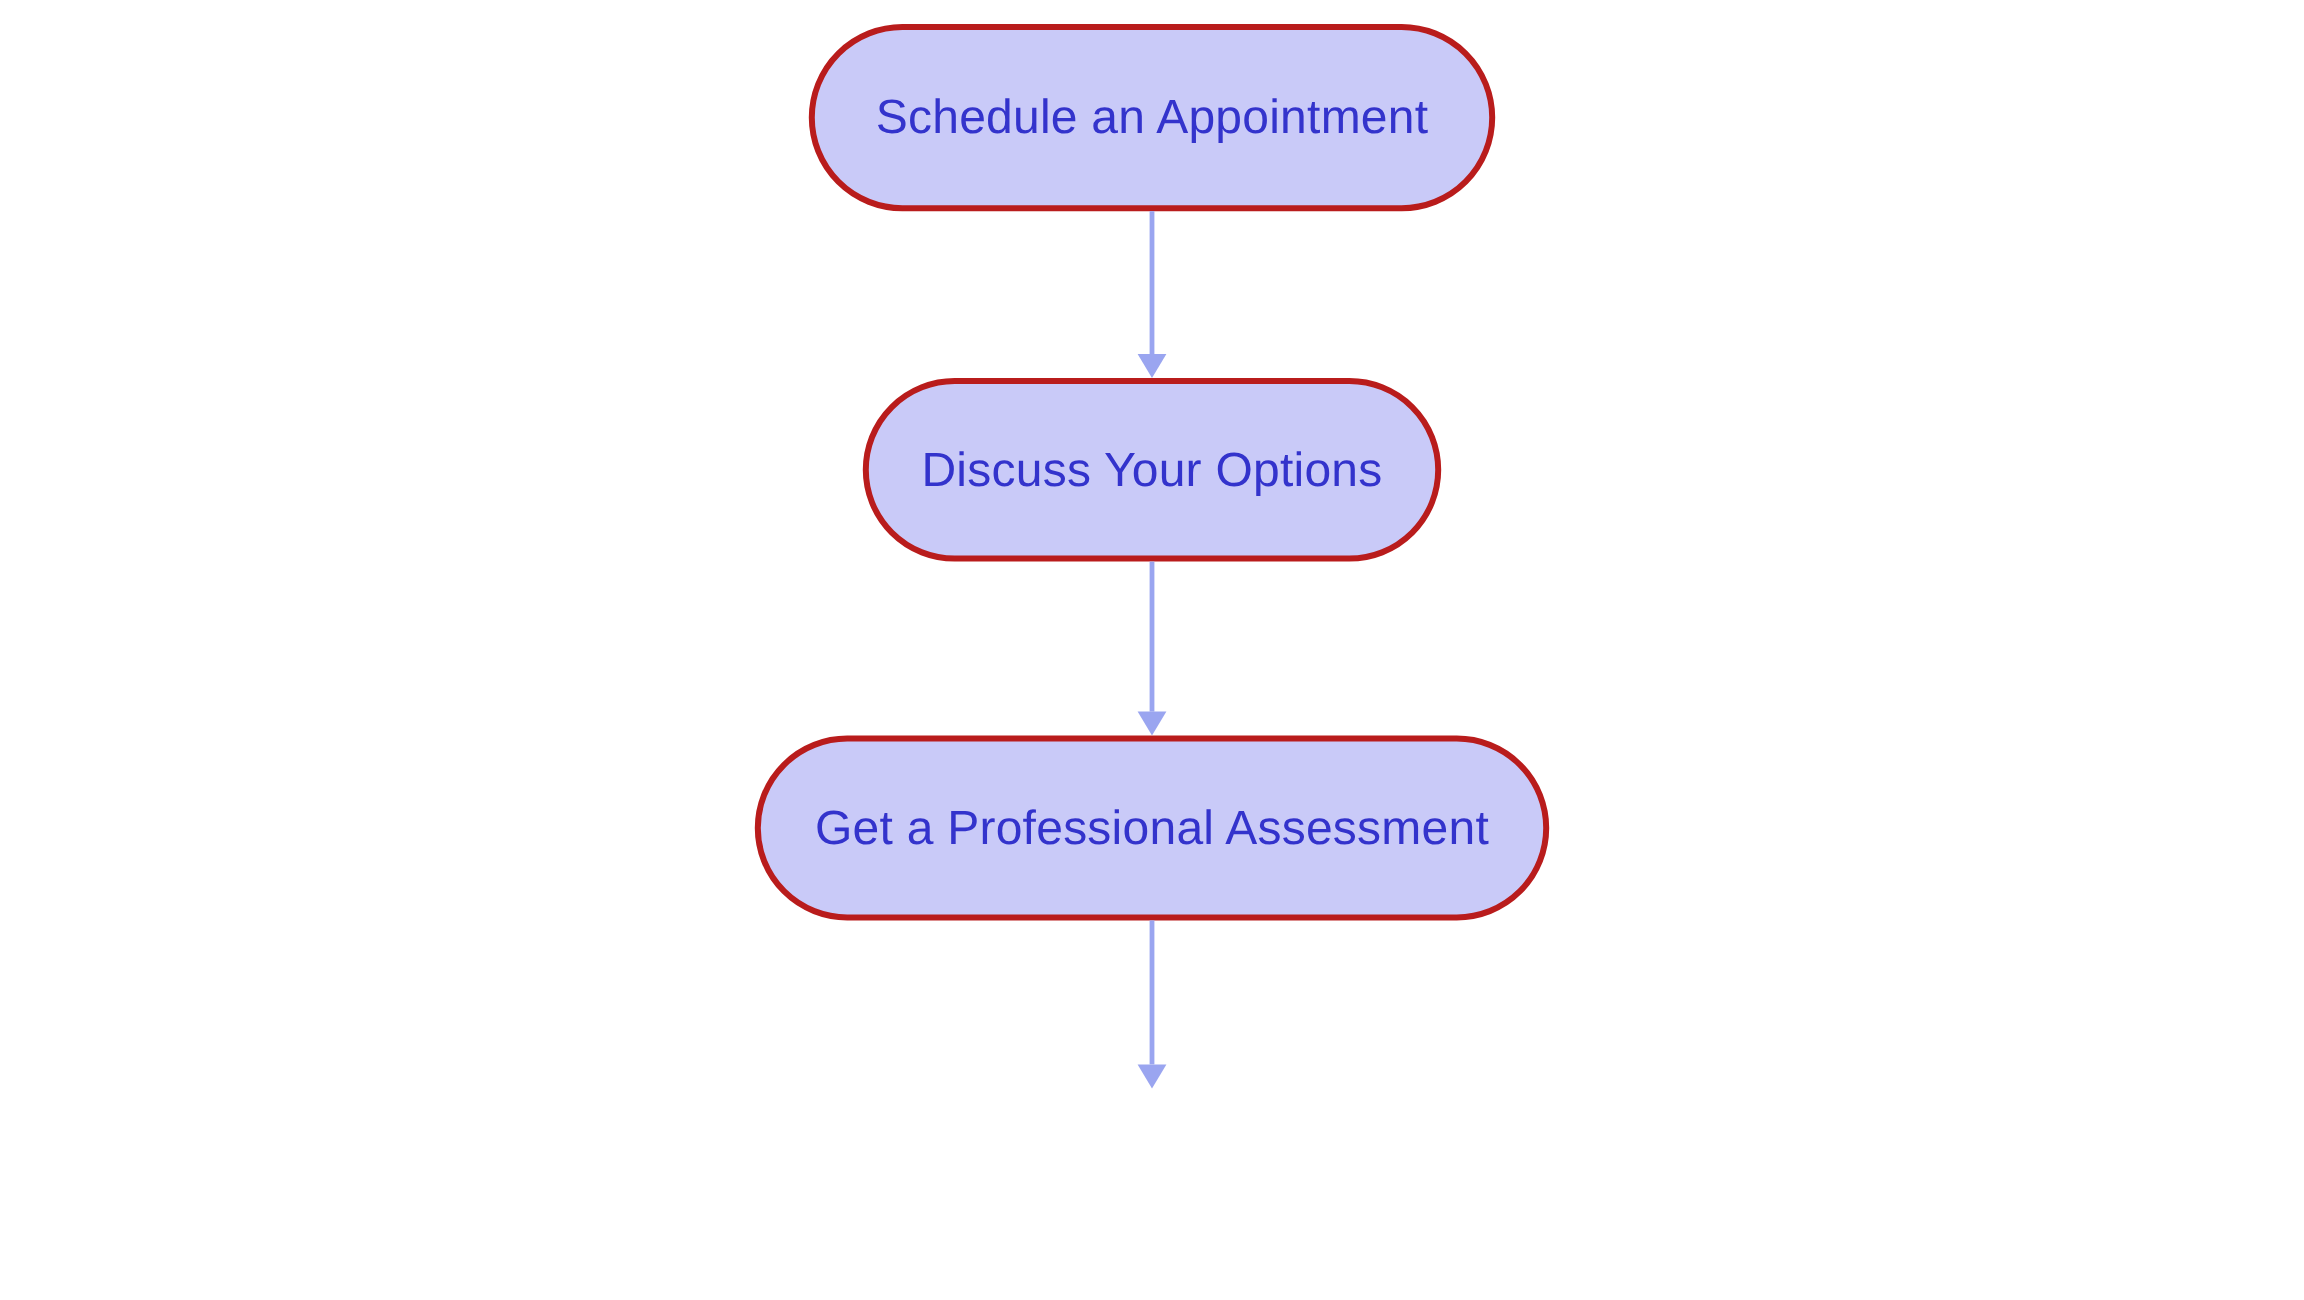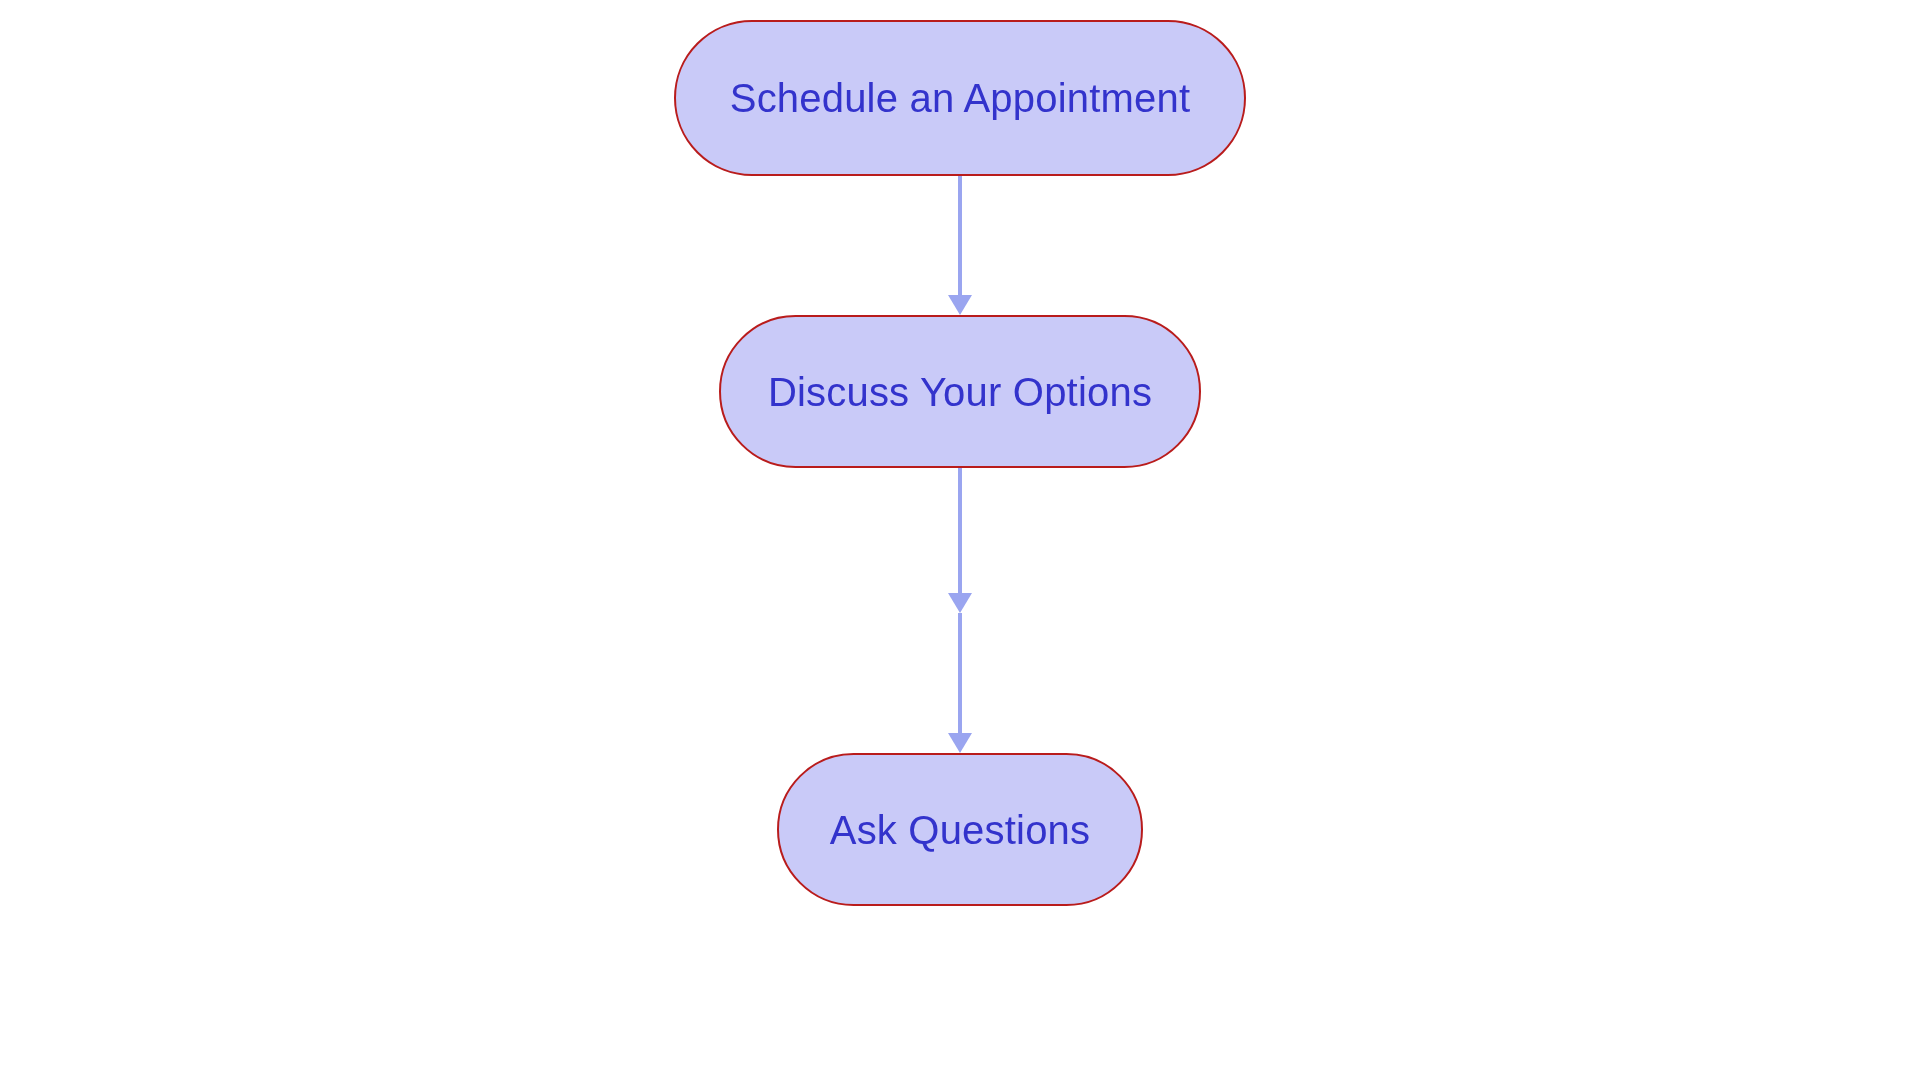--- a/index.html
+++ b/index.html
@@ -30,21 +30,21 @@
     flex-direction: column;
     align-items: center;
   }
 
   .node {
     box-sizing: border-box;
     display: flex;
     align-items: center;
     justify-content: center;
     background: #c9caf8;
-    border: 2px solid #b91c1c;
+    border: 5px solid #b91c1c;
     border-radius: 999px;
     color: #3333cc;
     font-size: 40px;
     font-weight: 400;
     letter-spacing: 0.2px;
     white-space: nowrap;
     line-height: 1;
     text-align: center;
   }
 
@@ -103,24 +103,24 @@
 
     <div class="node node-2">
       <span class="node-label">Discuss Your Options</span>
     </div>
 
     <div class="connector conn-2">
       <span class="stem"></span>
       <span class="head"></span>
     </div>
 
+    <div class="node node-3">
+      <span class="node-label">Get a Professional Assessment</span>
+    </div>
 
     <div class="connector conn-3">
       <span class="stem"></span>
       <span class="head"></span>
     </div>
 
-    <div class="node node-4">
-      <span class="node-label">Ask Questions</span>
-    </div>
 
   </div>
 </div>
 
 </body></html>

